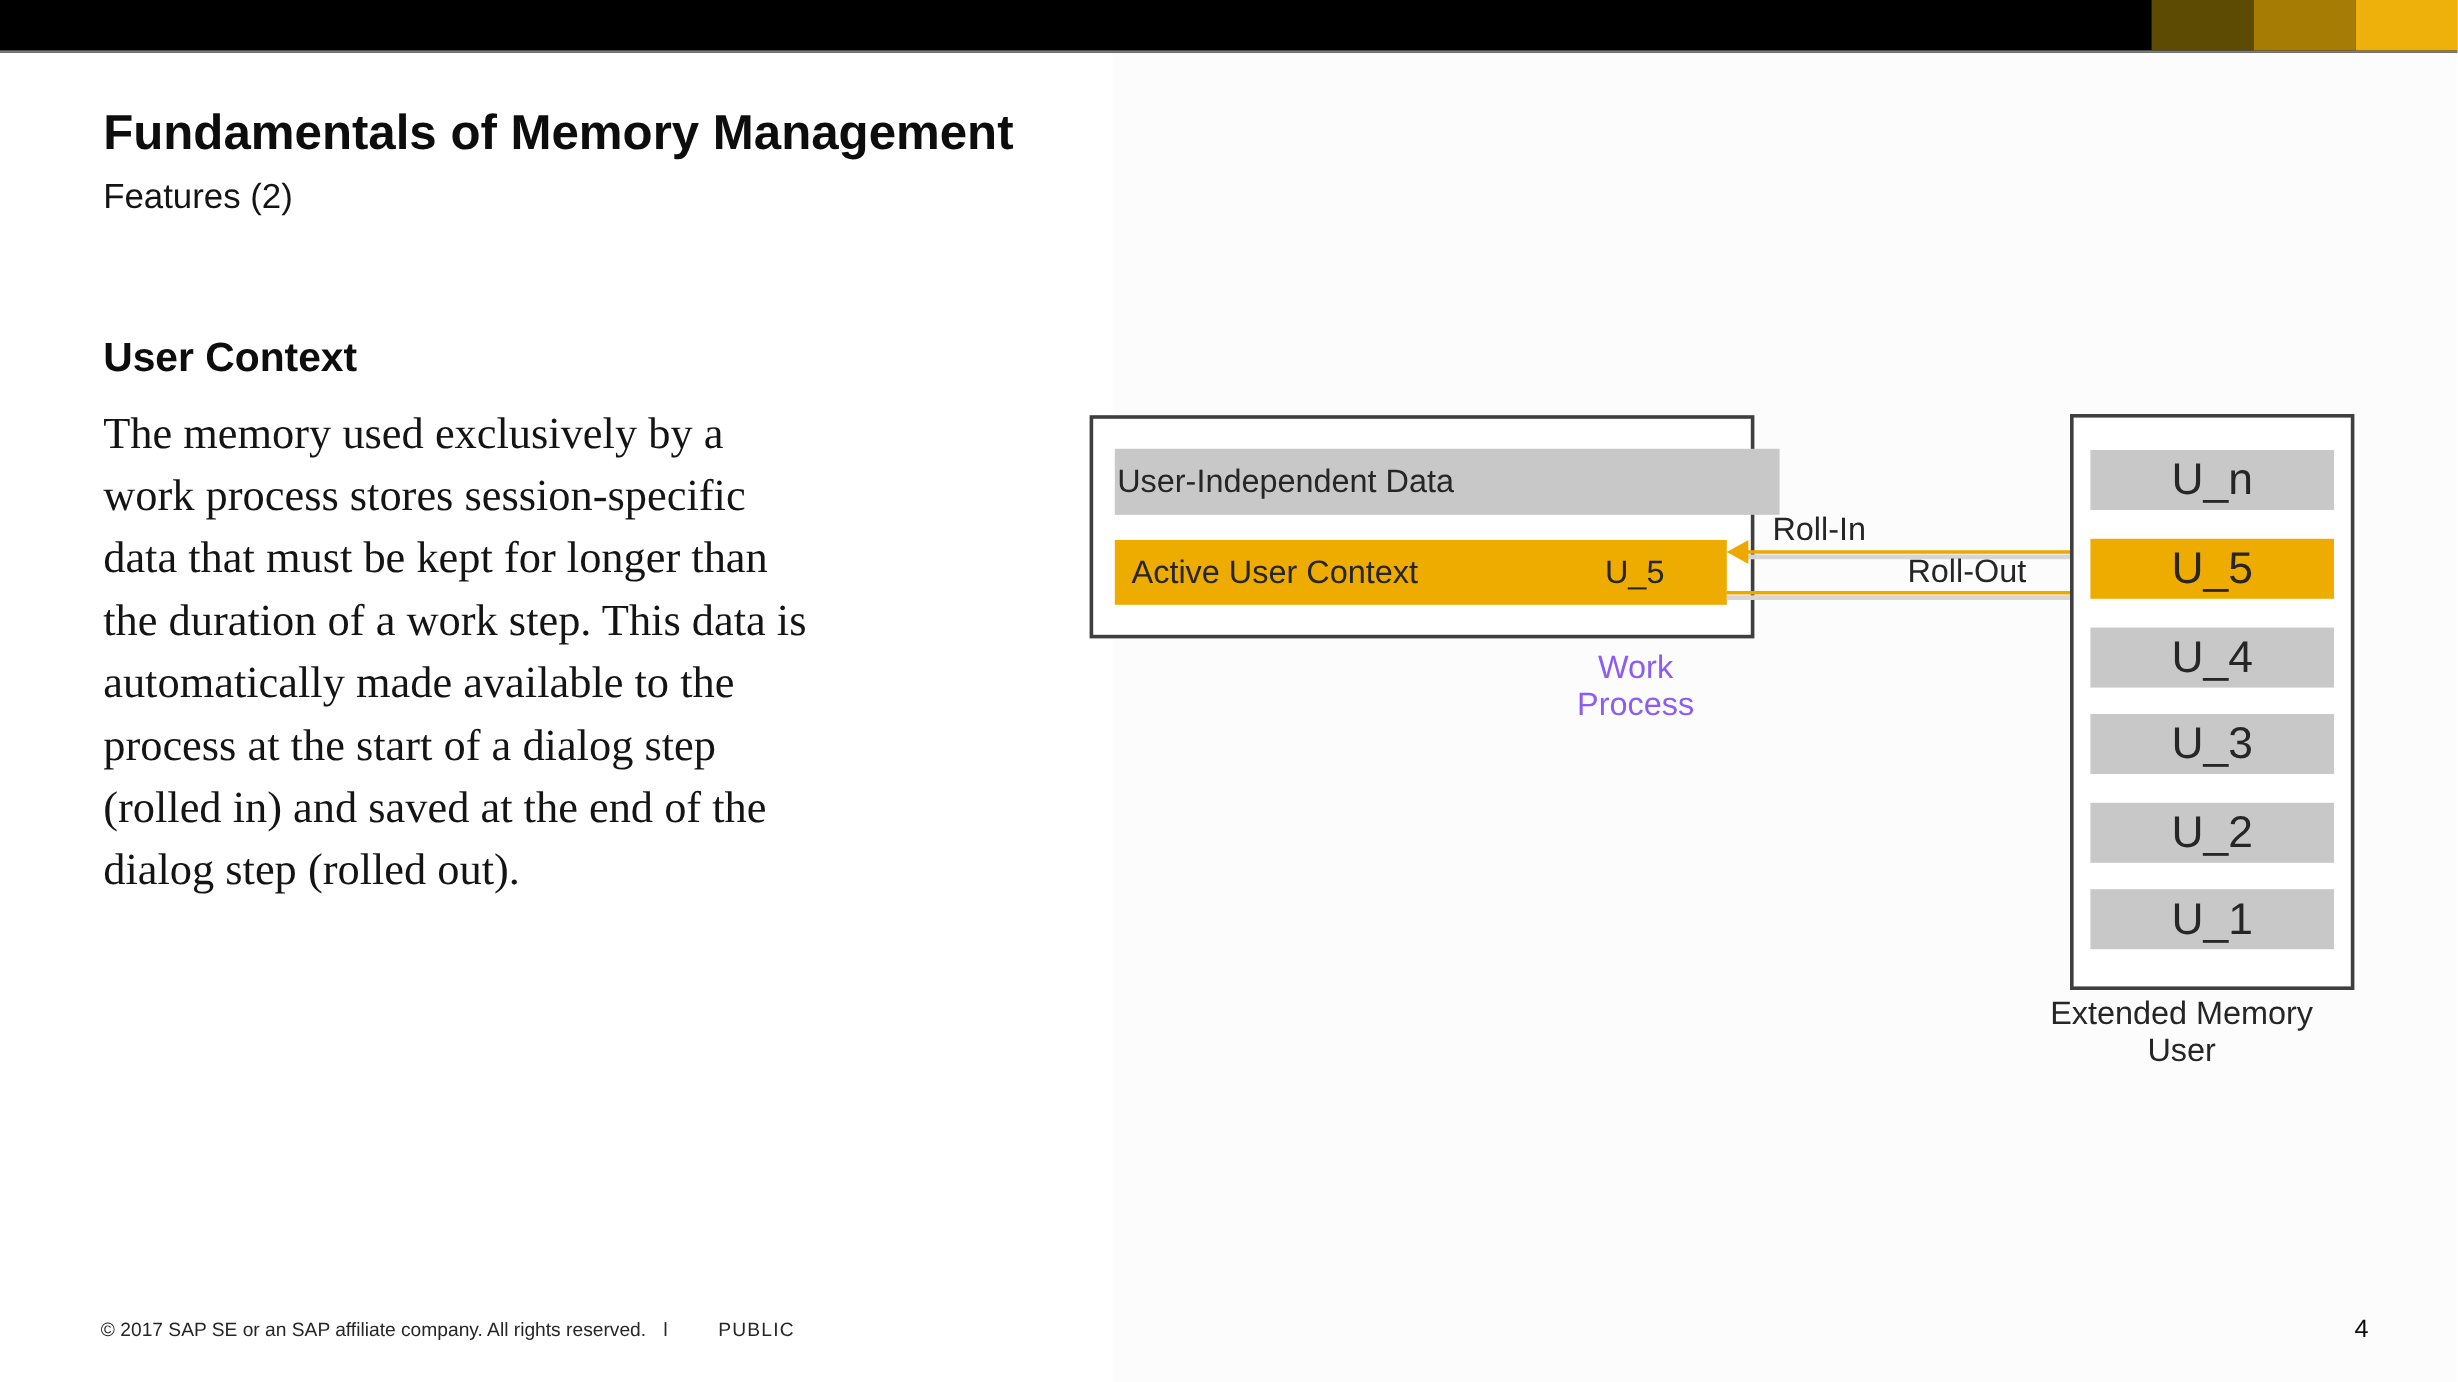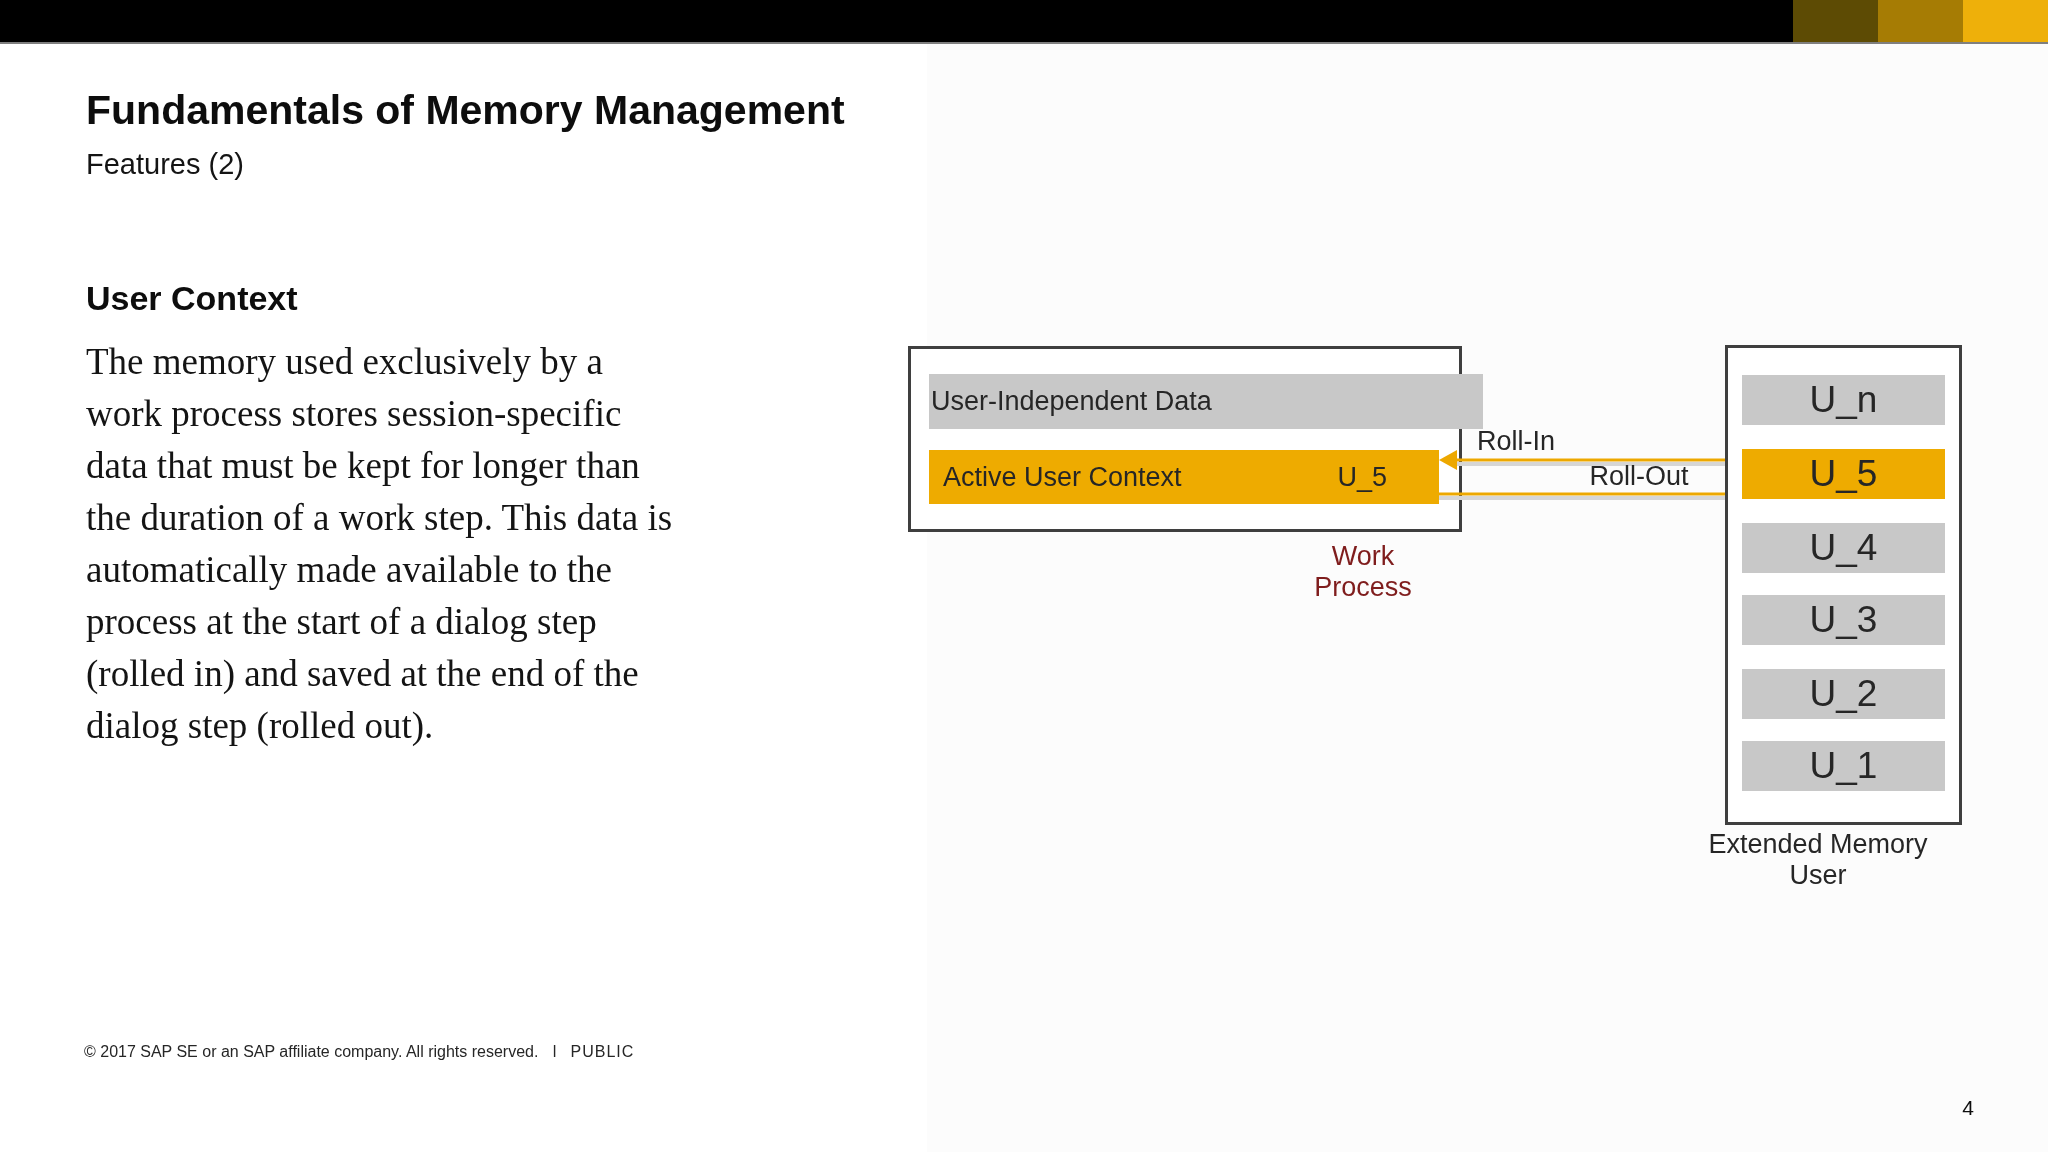--- a/index.html
+++ b/index.html
@@ -22,33 +22,33 @@
   .section-heading{position:absolute;left:86px;top:278px;font-size:34px;line-height:40px;font-weight:bold;color:#0d0d0d;}
   .paragraph{position:absolute;left:86px;top:336px;width:800px;font-size:37px;line-height:52px;color:#141414;font-family:Liberation Serif, serif;}
   
   .wp-box{position:absolute;left:908px;top:346px;width:554px;height:186px;background:#fff;border:3px solid #3f3f3f;box-sizing:border-box;}
   .bar{position:absolute;box-sizing:border-box;display:flex;align-items:center;font-size:27px;color:#262626;}
   .bar-gray{background:#c8c8c8;}
   .bar-gold{background:#eeab00;}
   .wp-bar-independent{left:18px;top:25px;width:554px;height:55px;padding-left:2px;}
   .wp-bar-active{left:18px;top:101px;width:510px;height:54px;padding-left:14px;}
   .wp-bar-value{position:absolute;right:52px;top:0;height:54px;display:flex;align-items:center;font-size:27px;color:#262626;}
-  .wp-caption{position:absolute;left:1288px;top:541px;width:150px;text-align:center;font-size:27px;line-height:31px;color:#7f1d1d;}
+  .wp-caption{position:absolute;left:1288px;top:541px;width:150px;text-align:center;font-size:27px;line-height:31px;color:#8b5cf6;}
   .emp-box{position:absolute;left:1725px;top:345px;width:237px;height:480px;background:#fff;border:3px solid #3f3f3f;box-sizing:border-box;}
   .slot{position:absolute;left:14px;width:203px;height:50px;display:flex;align-items:center;justify-content:center;font-size:37px;color:#262626;background:#c8c8c8;}
   .slot-active{background:#eeab00;}
   .slot0{top:27px;}.slot1{top:101px;}.slot2{top:175px;}.slot3{top:247px;}.slot4{top:321px;}.slot5{top:393px;}
   .emp-caption{position:absolute;left:1698px;top:829px;width:240px;text-align:center;font-size:27px;line-height:31px;color:#262626;}
   .arrows-svg{position:absolute;left:1437px;top:444px;width:308px;height:70px;}
   .lbl-rollin{position:absolute;left:1477px;top:426px;font-size:27px;line-height:30px;color:#262626;}
   .lbl-rollout{position:absolute;left:1560px;top:461px;width:158px;text-align:center;font-size:27px;line-height:30px;color:#262626;}
   
-  .footer{position:absolute;left:84px;top:1043px;display:flex;align-items:baseline;font-size:16px;color:#262626;}
+  .footer{position:absolute;left:84px;top:1100px;display:flex;align-items:baseline;font-size:16px;color:#262626;}
   .footer .sep{margin:0 14px;}
-  .footer .public{letter-spacing:1px;}
+  .footer .public{letter-spacing:1px;margin-left:28px;}
   .page-number{position:absolute;left:1948px;top:1096px;width:40px;text-align:center;font-size:21px;color:#0d0d0d;}
 </style>
 </head>
 <body>
 
 <div class="slide">
 
   <div class="topbar">
     <div class="ribbon-sq sq1"></div>
     <div class="ribbon-sq sq2"></div>

